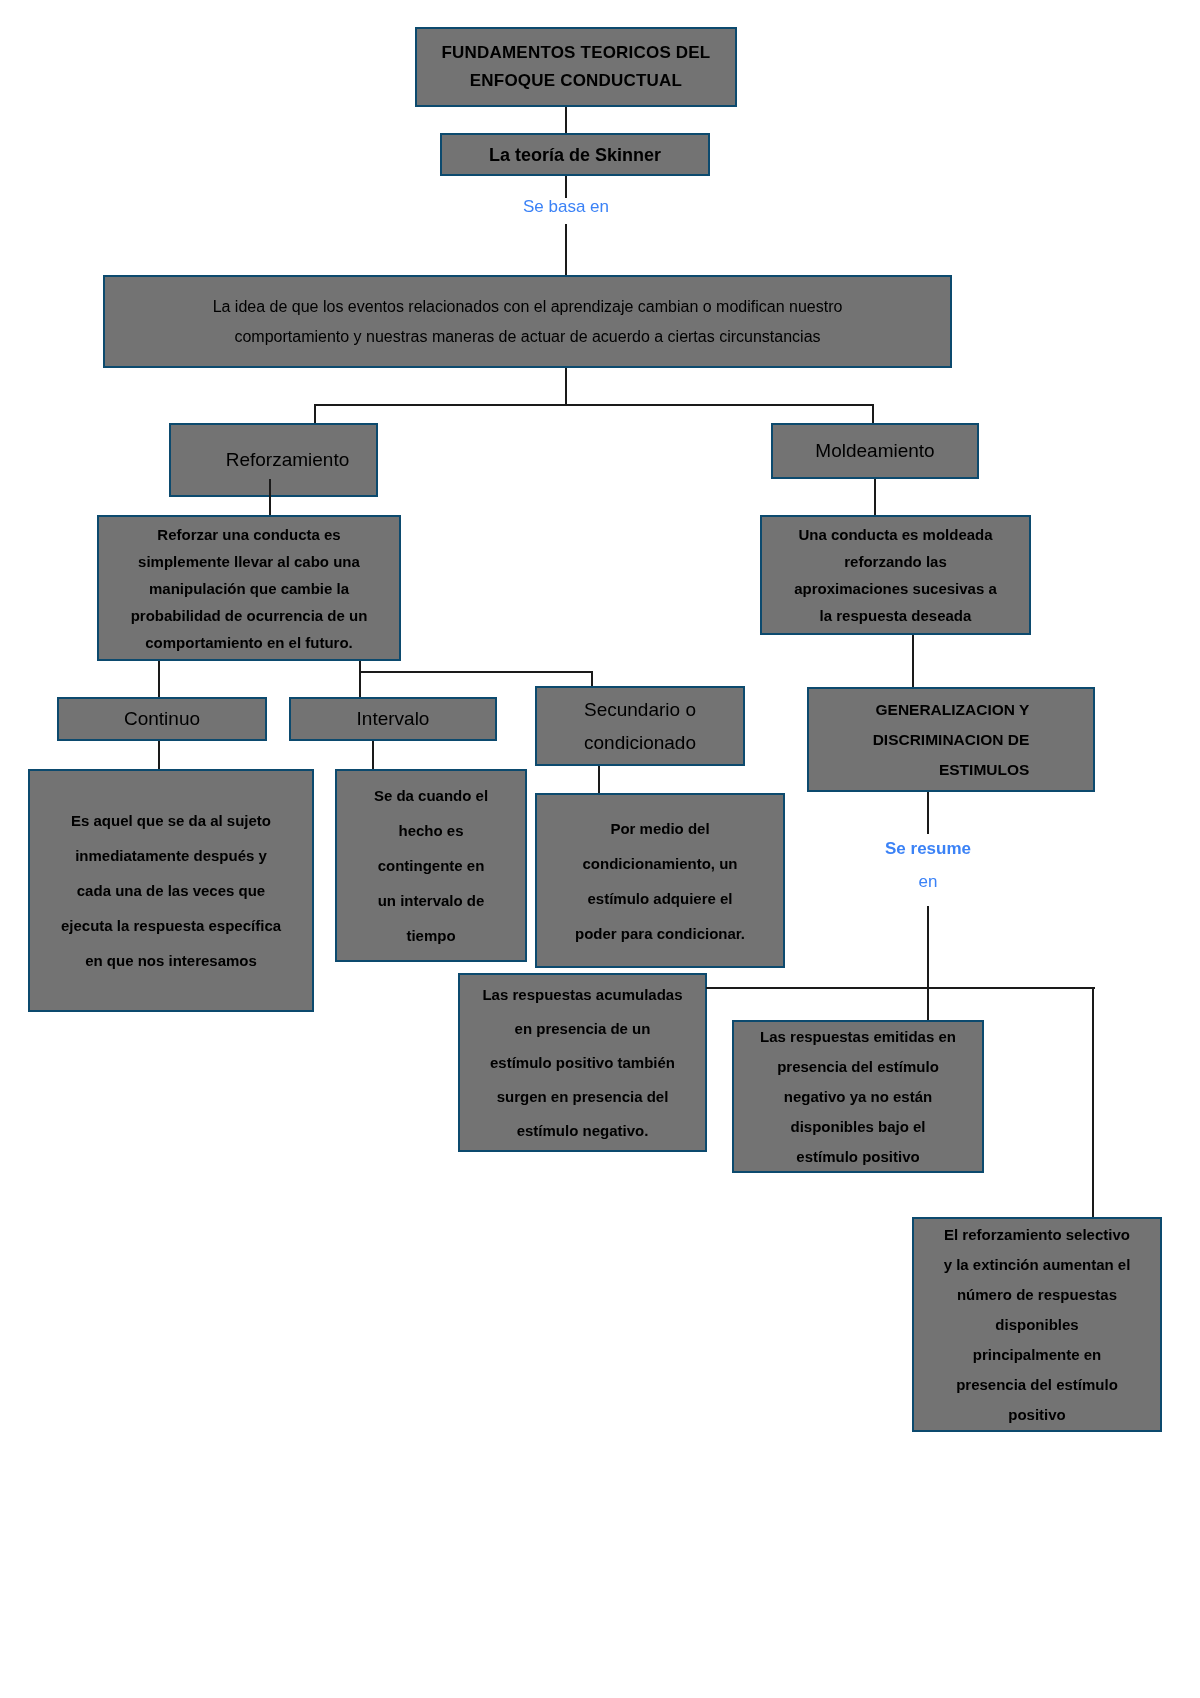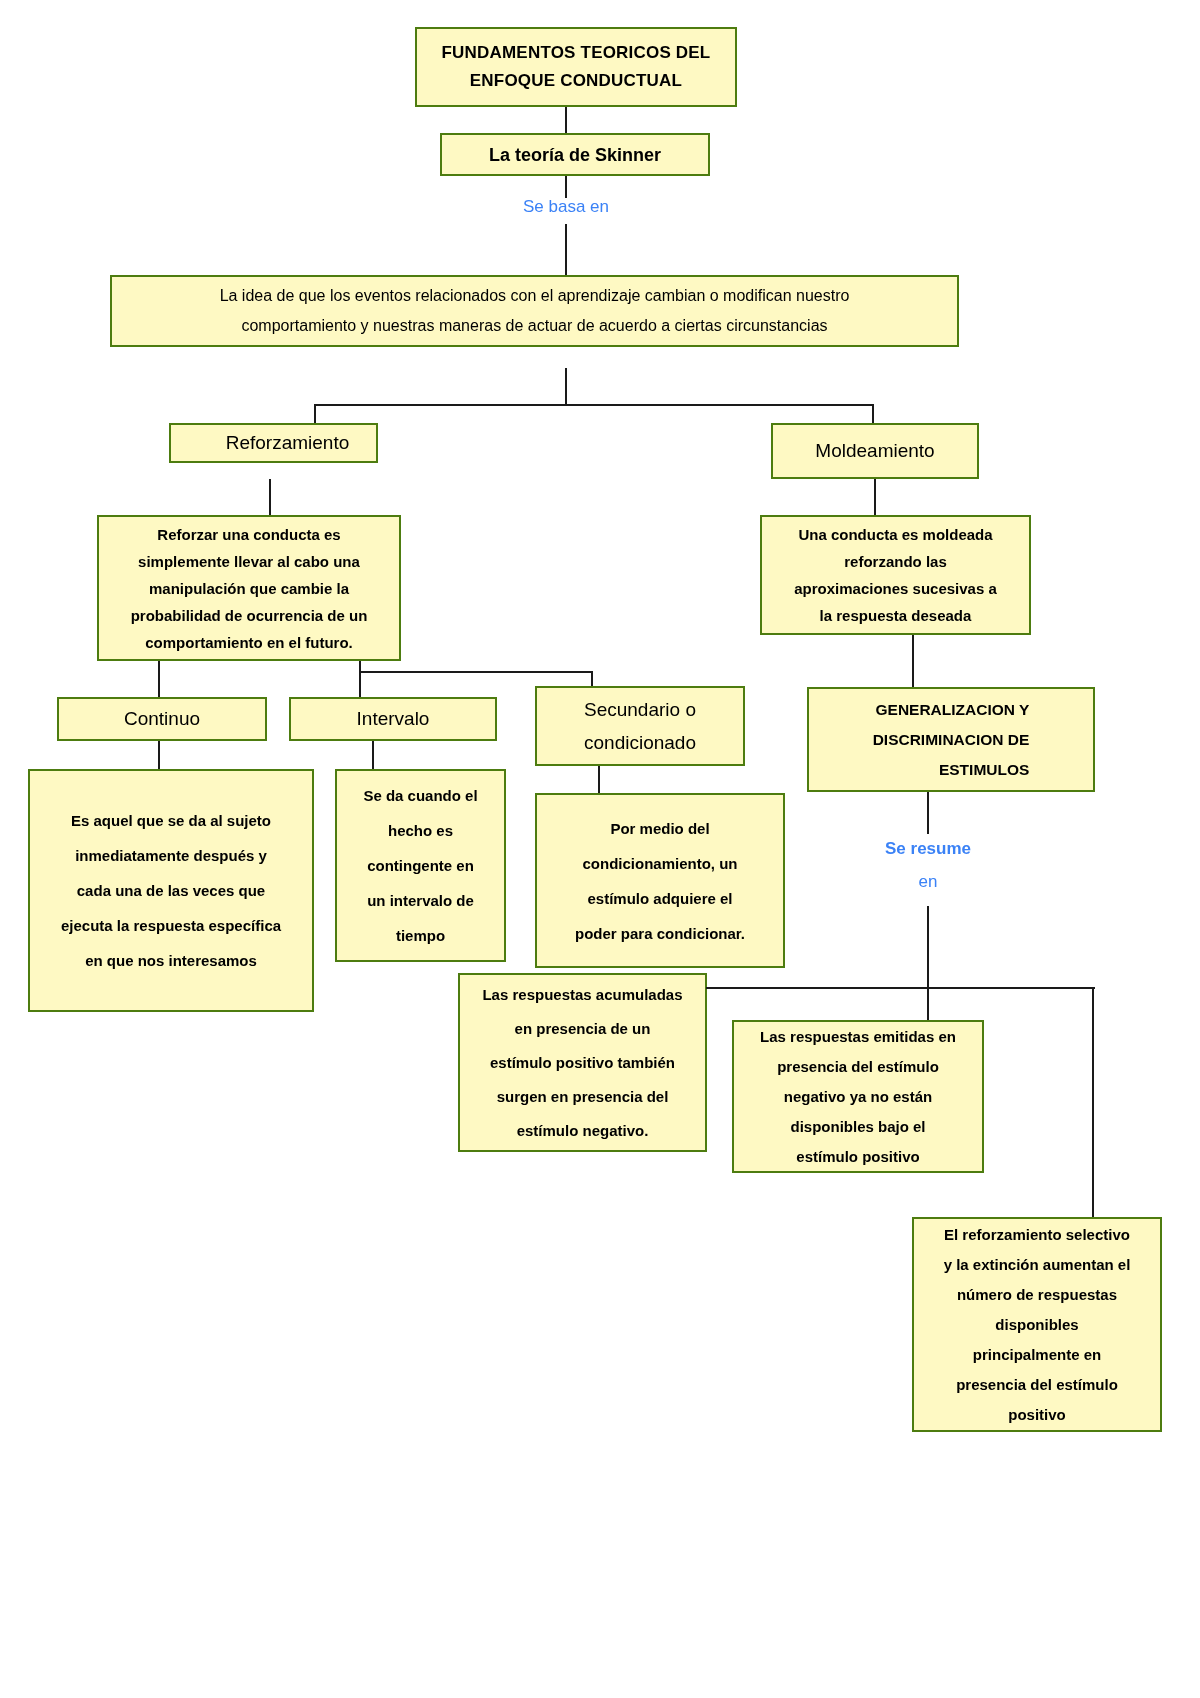--- a/index.html
+++ b/index.html
@@ -2,21 +2,21 @@
 <html><head>
 <meta charset="utf-8">
 <style>
   html,body{margin:0;padding:0;background:#ffffff;}
   #canvas{
     position:relative;width:1200px;height:1698px;background:#ffffff;
     font-family:"Liberation Sans","DejaVu Sans",sans-serif;color:#000;
     overflow:hidden;
   }
   .box{
-    position:absolute;box-sizing:border-box;border:2px solid #4d7c0f;background:#fef9c3;
+    position:absolute;box-sizing:border-box;border:2px solid #0c4a6e;background:#737373;
     display:flex;align-items:center;justify-content:center;text-align:center;
     white-space:pre-line;line-height:1.55;
   }
   .line{position:absolute;background:#1a1a1a;}
   .lbl{position:absolute;transform:translateX(-50%);white-space:pre;font-size:17px;color:#3b82f6;}
   .b-title{font-weight:bold;font-size:17px;line-height:28px;letter-spacing:.2px;}
   .b-node{font-size:19px;line-height:24px;}
   .b-idea{font-size:16px;line-height:30px;}
   .b-desc{font-weight:bold;font-size:15px;}
   .lh27{line-height:27px;} .lh30{line-height:30px;} .lh34{line-height:34px;} .lh35{line-height:35px;}
@@ -26,24 +26,24 @@
 
 <div id="canvas">
 
   <div class="box b-title" style="left:415px;top:27px;width:322px;height:80px;">FUNDAMENTOS TEORICOS DEL
 ENFOQUE CONDUCTUAL</div>
 
   <div class="box b-node" style="left:440px;top:133px;width:270px;height:43px;font-weight:bold;font-size:18px;">La teoría de Skinner</div>
 
   <div class="lbl" style="left:566px;top:197px;font-weight:400;">Se basa en</div>
 
-  <div class="box b-idea" style="left:110px;top:275px;width:849px;height:72px;">La idea de que los eventos relacionados con el aprendizaje cambian o modifican nuestro
+  <div class="box b-idea" style="left:103px;top:275px;width:849px;height:93px;">La idea de que los eventos relacionados con el aprendizaje cambian o modifican nuestro
 comportamiento y nuestras maneras de actuar de acuerdo a ciertas circunstancias</div>
 
-  <div class="box b-node" style="left:169px;top:423px;width:209px;height:40px;padding-left:28px;">Reforzamiento</div>
+  <div class="box b-node" style="left:169px;top:423px;width:209px;height:74px;padding-left:28px;">Reforzamiento</div>
 
   <div class="box b-node" style="left:771px;top:423px;width:208px;height:56px;">Moldeamiento</div>
 
   <div class="box b-desc lh27" style="left:97px;top:515px;width:304px;height:146px;">Reforzar una conducta es
 simplemente llevar al cabo una
 manipulación que cambie la
 probabilidad de ocurrencia de un
 comportamiento en el futuro.</div>
 
   <div class="box b-desc lh27" style="left:760px;top:515px;width:271px;height:120px;">Una conducta es moldeada
@@ -57,21 +57,21 @@
 
   <div class="box b-node" style="left:535px;top:686px;width:210px;height:80px;line-height:33px;">Secundario o
 condicionado</div>
 
   <div class="box b-desc lh35" style="left:28px;top:769px;width:286px;height:243px;">Es aquel que se da al sujeto
 inmediatamente después y
 cada una de las veces que
 ejecuta la respuesta específica
 en que nos interesamos</div>
 
-  <div class="box b-desc lh35" style="left:335px;top:769px;width:171px;height:193px;text-align:center;">Se da cuando el
+  <div class="box b-desc lh35" style="left:335px;top:769px;width:192px;height:193px;text-align:center;">Se da cuando el
 hecho es
 contingente en
 un intervalo de
 tiempo</div>
 
   <div class="box b-desc lh35" style="left:535px;top:793px;width:250px;height:175px;">Por medio del
 condicionamiento, un
 estímulo adquiere el
 poder para condicionar.</div>
 

